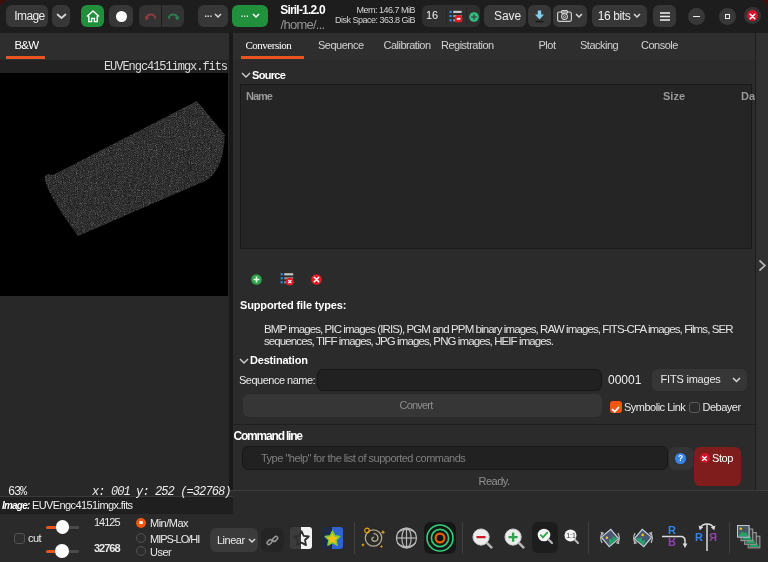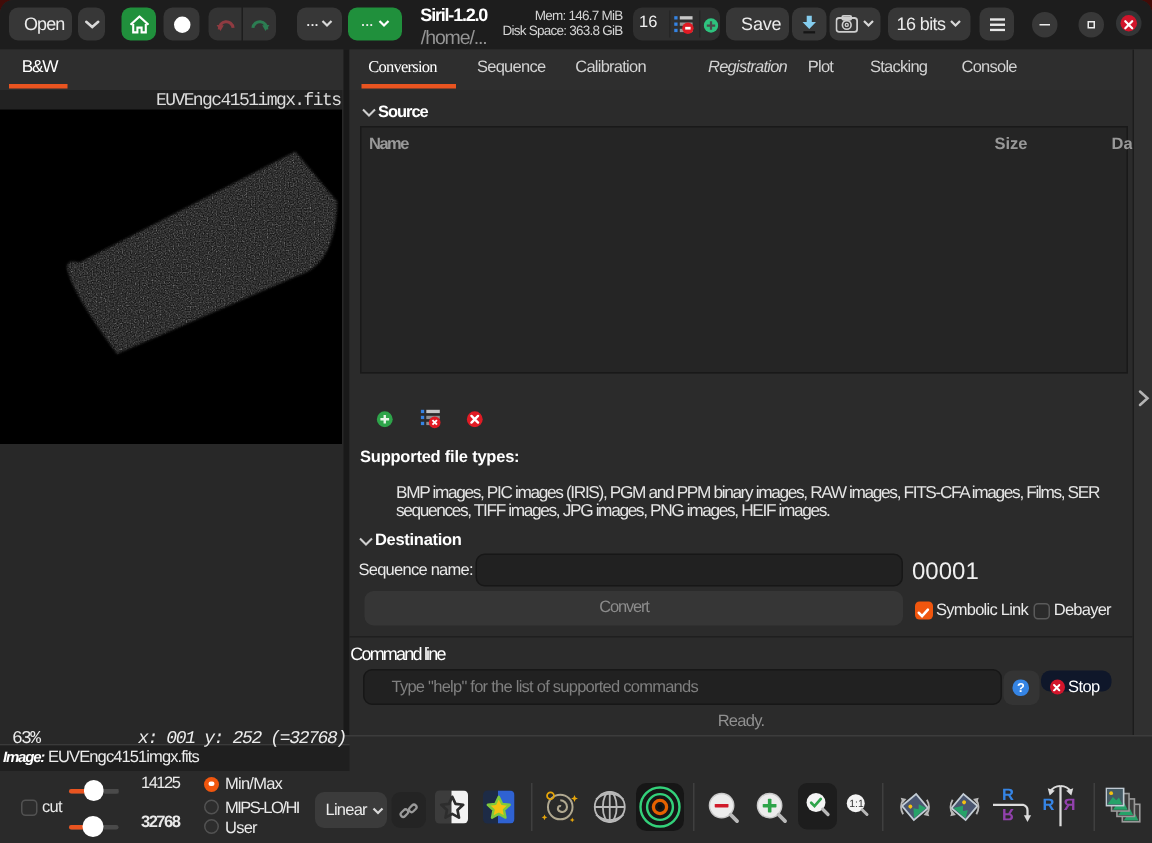--- a/index.html
+++ b/index.html
@@ -18,21 +18,21 @@
   .t11 { font-size:11px; letter-spacing:-0.5px; color:#eaeaea; }
   .hd  { font-size:11px; letter-spacing:-0.2px; color:#fff; font-weight:bold; }
   .entry { background:#212121; border:1px solid #171717; border-radius:6px; }
   .btn { background:#363636; border-radius:6px; }
 </style>
 </head>
 <body>
 <div id="win">
 
   <div id="hdr">
-    <div class="hbtn" style="left:6px;width:42px;padding-left:5px;">Open</div>
+    <div class="hbtn" style="left:6px;width:42px;padding-left:5px;">Image</div>
     <div class="hbtn" style="left:52px;width:18px;">
         <svg width="11" height="7">
           <path d="M1.5 1.5 L5.5 5 L9.5 1.5" stroke="#d8d8d8" stroke-width="1.7" fill="none" stroke-linecap="round"></path>
         </svg>
       </div>
     <div class="hbtn green" style="left:81px;width:23px;">
       <svg width="14" height="13" viewBox="0 0 14 13">
           <path d="M1 6.5 L7 1 L13 6.5" stroke="#fff" stroke-width="1.5" fill="none" stroke-linejoin="round"></path>
           <path d="M2.8 6 V11.6 H5.6 V8.4 H8.4 V11.6 H11.2 V6" stroke="#fff" stroke-width="1.4" fill="none"></path>
         </svg>
@@ -163,21 +163,21 @@
   <div class="abs mono" style="z-index:6;left:8px;top:485px;color:#ececec;font-size:12px;letter-spacing:-1.15px;">63%</div>
   <div class="abs mono" style="z-index:6;left:92px;top:485px;color:#ececec;font-size:12px;letter-spacing:-0.9px;font-style:italic;">x: 001 y: 252 (=32768)</div>
 
   <div class="abs" style="left:229px;top:33px;width:4px;height:457px;background:#191919;"></div>
 
   <div class="abs" style="left:233px;top:60px;width:535px;height:430px;background:#2b2b2b;"></div>
   <div class="tabbar" style="left:233px;width:535px;">
     <span class="tab" style="left:12.5px;color:#fff;font-family:Liberation Serif, serif;">Conversion</span>
     <span class="tab" style="left:85px;">Sequence</span>
     <span class="tab" style="left:150.5px;">Calibration</span>
-    <span class="tab" style="left:239px;font-style:italic;">Registration</span>
+    <span class="tab" style="left:208px;">Registration</span>
     <span class="tab" style="left:305.5px;">Plot</span>
     <span class="tab" style="left:347px;">Stacking</span>
     <span class="tab" style="left:408px;">Console</span>
   </div>
   <div class="underline" style="left:240.5px;width:63.5px;"></div>
 
   <svg class="abs" style="left:241px;top:71px;" width="10" height="8">
       <path d="M1 2 L5 6 L9 2" stroke="#cfcfcf" stroke-width="1.4" fill="none"></path>
     </svg>
   <span class="abs hd" style="left:252px;top:68.5px;letter-spacing:-0.7px;">Source</span>
@@ -209,40 +209,46 @@
 
   <span class="abs hd" style="left:240px;top:299px;letter-spacing:-0.15px;">Supported file types:</span>
   <div class="abs" style="left:264px;top:322.5px;color:#e4e4e4;font-size:11.5px;letter-spacing:-0.9px;line-height:12.5px;">BMP images, PIC images (IRIS), PGM and PPM binary images, RAW images, FITS-CFA images, Films, SER<br>sequences, TIFF images, JPG images, PNG images, HEIF images.</div>
 
   <svg class="abs" style="left:238.5px;top:357px;" width="10" height="8">
       <path d="M1 2 L5 6 L9 2" stroke="#cfcfcf" stroke-width="1.4" fill="none"></path>
     </svg>
   <span class="abs hd" style="left:250px;top:354px;letter-spacing:-0.2px;">Destination</span>
   <span class="abs t11" style="left:239px;top:374px;">Sequence name:</span>
   <div class="abs entry" style="left:317px;top:368.5px;width:285px;height:22px;"></div>
-  <span class="abs" style="left:608px;top:373px;color:#f0f0f0;font-size:16px;">00001</span>
+  <span class="abs" style="left:608px;top:373px;color:#f0f0f0;font-size:12px;">00001</span>
+  <div class="abs btn" style="left:651.5px;top:368.5px;width:95px;height:22px;">
+    <span class="abs t11" style="left:9px;top:4px;letter-spacing:-0.2px;">FITS images</span>
+    <svg class="abs" style="left:80px;top:8px;" width="9" height="6">
+        <path d="M1 1 L4.5 4.5 L8 1" stroke="#d8d8d8" stroke-width="1.5" fill="none"></path>
+      </svg>
+  </div>
   <div class="abs btn" style="left:242.5px;top:394px;width:359px;height:23px;color:#8c8c8c;font-size:11px;letter-spacing:-0.8px;line-height:23px;">
       <span style="position:absolute;left:157px;">Convert</span>
     </div>
   <div class="abs" style="left:610px;top:401px;width:11.5px;height:11.5px;border-radius:3px;background:#f0560e;">
     <svg width="11" height="11">
         <path d="M2.5 5.5 L4.7 7.7 L8.6 3.4" stroke="#fff" stroke-width="1.7" fill="none" stroke-linecap="round"></path>
       </svg>
   </div>
   <span class="abs t11" style="left:624px;top:401px;">Symbolic Link</span>
   <div class="abs" style="left:689px;top:401.5px;width:11px;height:11px;border-radius:3px;background:#2b2b2b;border:1px solid #5a5a5a;"></div>
   <span class="abs t11" style="left:702.5px;top:401px;">Debayer</span>
 
   <div class="abs" style="left:233px;top:424px;width:535px;height:1px;background:#1f1f1f;"></div>
-  <span class="abs" style="left:233.5px;top:428.5px;color:#fff;font-weight:normal;font-size:12px;letter-spacing:-1.2px;">Command line</span>
+  <span class="abs" style="left:233.5px;top:428.5px;color:#fff;font-weight:bold;font-size:12px;letter-spacing:-1.2px;">Command line</span>
   <div class="abs entry" style="left:242px;top:446px;width:426px;height:24px;color:#7f7f7f;font-size:11px;letter-spacing:-0.5px;line-height:22px;padding-left:18px;">Type "help" for the list of supported commands</div>
   <div class="abs" style="left:669px;top:447px;width:24px;height:22.5px;border-radius:6px;background:#343434;">
     <span class="abs" style="left:6.3px;top:6px;width:10.5px;height:10.5px;border-radius:50%;background:#3584e4;color:#fff;font-size:8.5px;font-weight:bold;text-align:center;line-height:10.5px;">?</span>
   </div>
-  <div class="abs" style="left:694px;top:447px;width:46.5px;height:14px;border-radius:6px;background:#0f172a;">
+  <div class="abs" style="left:694px;top:447px;width:46.5px;height:39px;border-radius:6px;background:#7f1d1d;">
     <span class="abs" style="left:5.5px;top:6px;width:10px;height:10px;border-radius:50%;background:#d2152b;"></span>
     <svg class="abs" style="left:8px;top:8.5px;" width="5" height="5">
         <path d="M0.7 0.7 L4.3 4.3 M4.3 0.7 L0.7 4.3" stroke="#fff" stroke-width="1.3" stroke-linecap="round"></path>
       </svg>
     <span class="abs" style="left:18px;top:4.5px;color:#fff;font-size:11px;letter-spacing:-0.4px;">Stop</span>
   </div>
   <div class="abs" style="left:233px;top:475px;width:522px;text-align:center;color:#909090;font-size:11px;letter-spacing:-0.5px;">Ready.</div>
 
   <div class="abs" style="left:754.5px;top:33px;width:13.5px;height:457px;background:#303030;border-left:1.5px solid #1c1c1c;"></div>
   <svg class="abs" style="left:757.5px;top:259px;" width="9" height="13">

